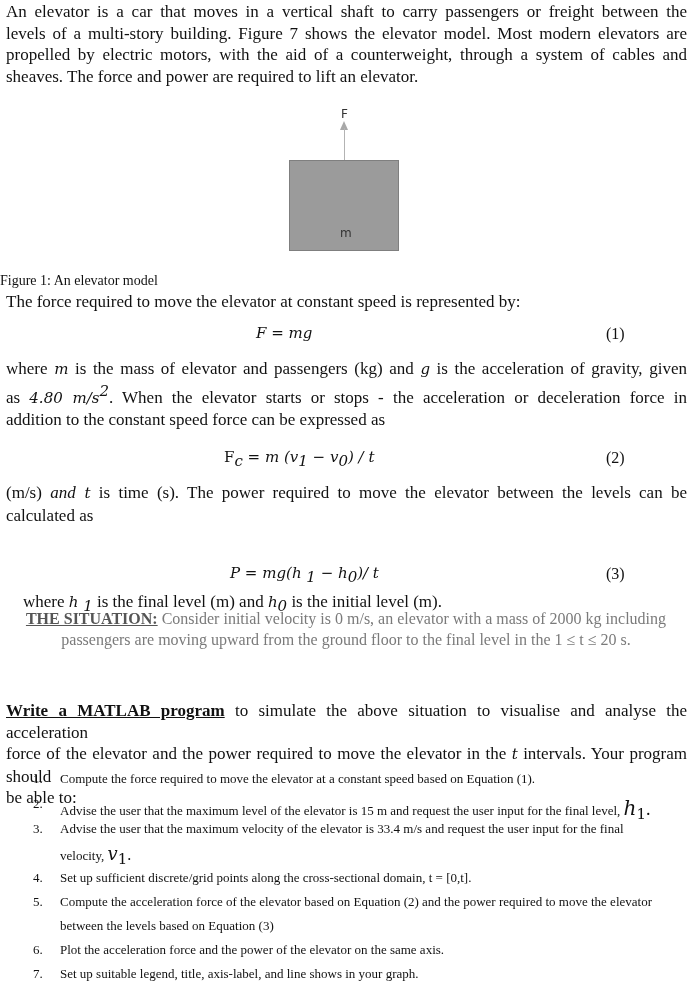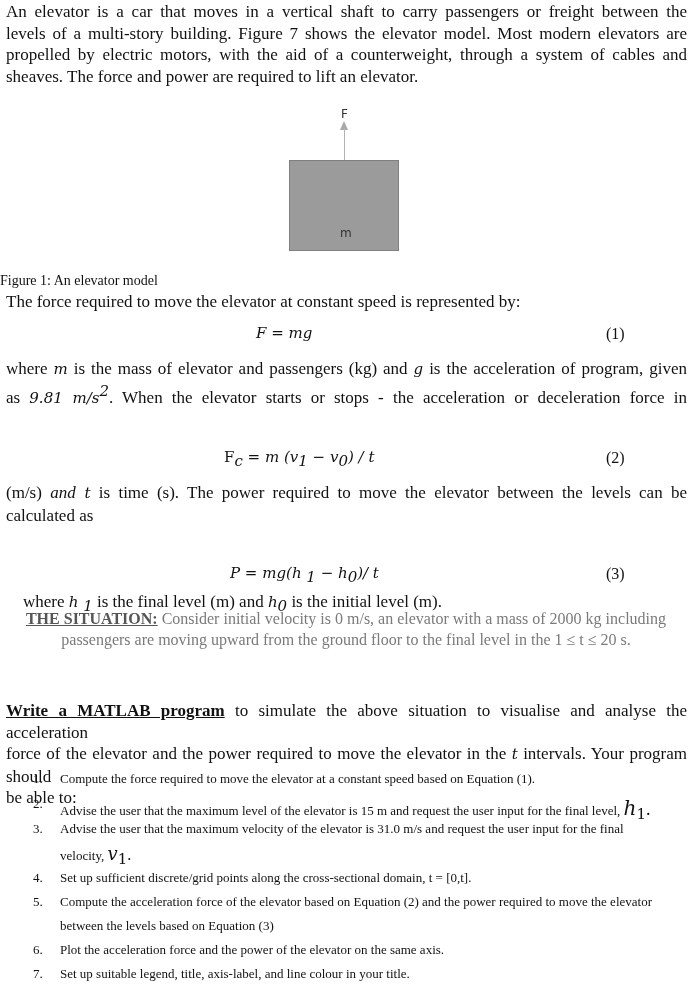--- a/index.html
+++ b/index.html
@@ -45,22 +45,23 @@
   <div class="caption">Figure 1: An elevator model</div>
 </div>
 
 <div class="para" style="top:291px;">
   <span class="ll">The force required to move the elevator at constant speed is represented by:</span>
 </div>
 <div class="eq math" style="left:256px;top:324px;">F = mg</div>
 <div class="eqnum" style="top:325px;">(1)</div>
 
 <div class="para" style="top:358px;">
-  <span class="jl"><span>where </span><span class="math">m</span><span> is the mass of elevator and passengers (kg) and </span><span class="math">g</span><span> is the acceleration of program, given</span></span>
-  <span class="jl"><span>as </span><span class="math">9.81 m/s</span><sup class="math">2</sup><span>. When the elevator starts or stops - the acceleration or deceleration force in</span></span>
+  <span class="jl"><span>where </span><span class="math">m</span><span> is the mass of elevator and passengers (kg) and </span><span class="math">g</span><span> is the acceleration of gravity, given</span></span>
+  <span class="jl"><span>as </span><span class="math">4.80 m/s</span><sup class="math">2</sup><span>. When the elevator starts or stops - the acceleration or deceleration force in</span></span>
+  <span class="ll">addition to the constant speed force can be expressed as</span>
 </div>
 
 <div class="eq" style="left:224px;top:448px;">
   <span class="mathup">F</span><sub class="math">c</sub><span class="math"> =  m (v</span><sub class="math">1</sub><span class="math"> − v</span><sub class="math">0</sub><span class="math">) / t</span>
 </div>
 <div class="eqnum" style="top:449px;">(2)</div>
 
 <div class="para" style="top:482px;">
   <span class="jl"><span>(m/s) </span><i>and</i><span class="math"> t</span><span> is time (s). The power required to move the elevator between the levels can be</span></span>
   <span class="ll">calculated as</span>
@@ -90,21 +91,21 @@
   <div class="li" style="top:771px;">
     <span class="num">1.</span>
     <span class="txt">Compute the force required to move the elevator  at a constant speed based on Equation (1).</span>
   </div>
   <div class="li" style="top:796px;">
     <span class="num">2.</span>
     <span class="txt"><span>Advise the user that the maximum level of the elevator is 15 m and request the user input for the final level, </span><span class="math" style="font-size:20px;">h</span><sub class="mathup">1</sub><span style="font-size:18px;">.</span></span>
   </div>
   <div class="li" style="top:821px;">
     <span class="num">3.</span>
-    <span class="txt">Advise the user that the maximum velocity of the elevator is 31.0 m/s and  request the user input for the final</span>
+    <span class="txt">Advise the user that the maximum velocity of the elevator is 33.4 m/s and  request the user input for the final</span>
   </div>
   <div class="li" style="top:843px;">
     <span class="txt"><span>velocity, </span><span class="math" style="font-size:18px;">v</span><sub class="mathup">1</sub><span style="font-size:16px;">.</span></span>
   </div>
   <div class="li" style="top:870px;">
     <span class="num">4.</span>
     <span class="txt">Set up sufficient discrete/grid points along the cross-sectional domain, t = [0,t].</span>
   </div>
   <div class="li" style="top:894px;">
     <span class="num">5.</span>
@@ -112,15 +113,15 @@
   </div>
   <div class="li" style="top:918px;">
     <span class="txt">between the levels based on Equation (3)</span>
   </div>
   <div class="li" style="top:942px;">
     <span class="num">6.</span>
     <span class="txt">Plot the acceleration force and the power of the elevator on the same axis.</span>
   </div>
   <div class="li" style="top:966px;">
     <span class="num">7.</span>
-    <span class="txt"> Set up suitable legend, title, axis-label, and line colour in your title.</span>
+    <span class="txt"> Set up suitable legend, title, axis-label, and line shows in your graph.</span>
   </div>
 </div>
 
 </body></html>

